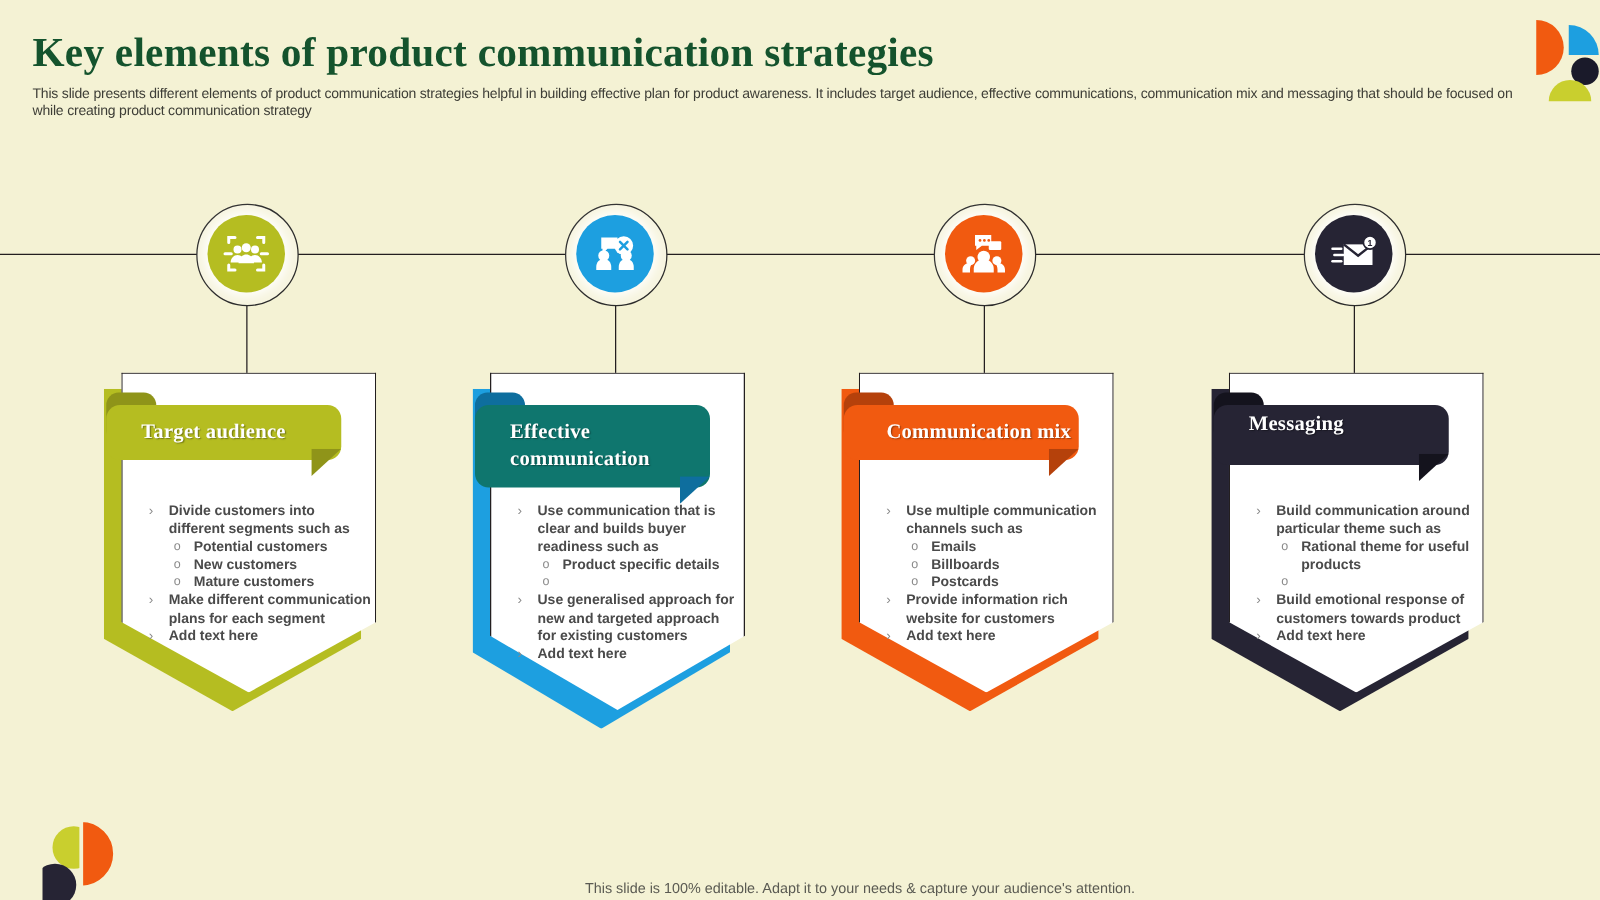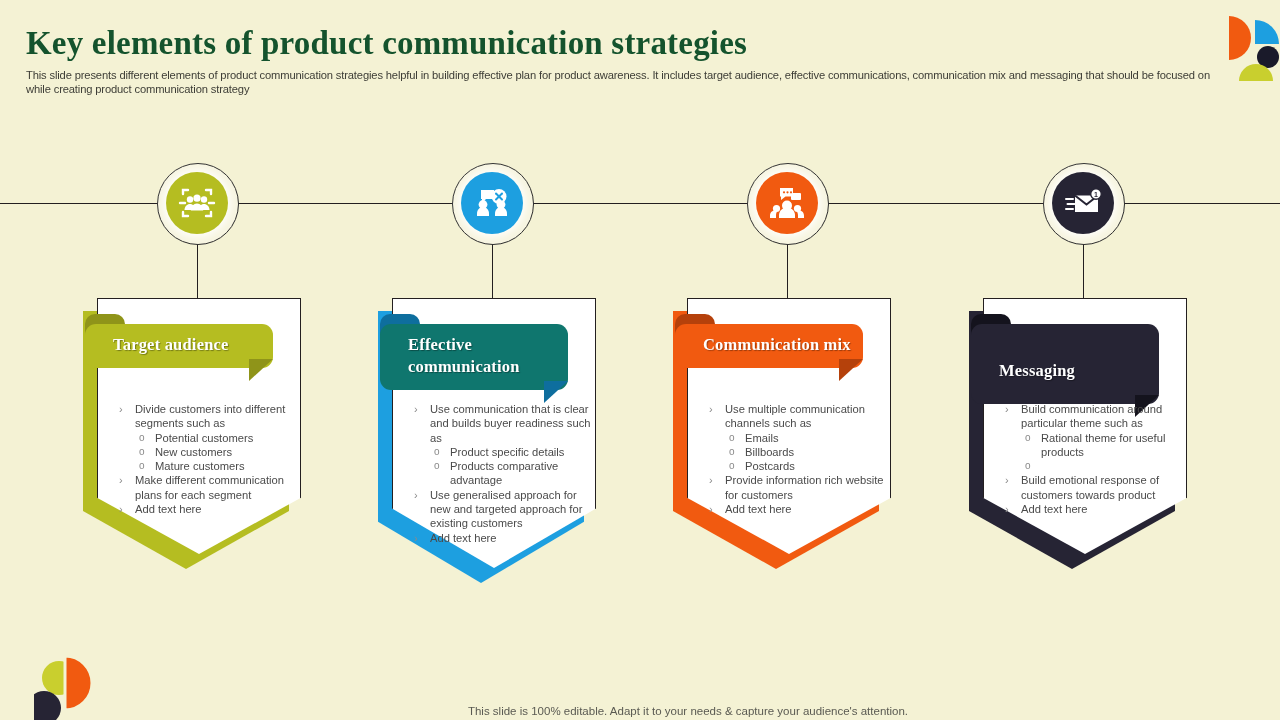--- a/index.html
+++ b/index.html
@@ -85,21 +85,21 @@
 
   .bullets{
     position:absolute;left:22px;top:104px;width:178px;
     font-size:11.2px;line-height:14.3px;color:#4a4a4a;
   }
   .b1,.b2{display:flex;align-items:flex-start;}
   .b1{margin-left:0px;}
   .b2{margin-left:20px;}
   .bullet-glyph{flex:0 0 auto;width:16px;color:#8a8a8a;font-size:11px;line-height:14.3px;}
   .b2 .bullet-glyph{font-size:10px;}
-  .bullet-text{flex:1 1 auto;}
+  .bullet-text{flex:1 1 auto;font-weight:bold;}
 
   #footer-note{
     position:absolute;left:0;bottom:3px;width:1280px;text-align:center;
     font-size:11.5px;color:#5a5a52;margin-left:48px;
   }
 </style>
 </head>
 <body>
 
 <div id="header">
@@ -262,38 +262,37 @@
     <div class="b1">
         <span class="bullet-glyph">›</span>
         <span class="bullet-text">Use communication that is clear and builds buyer readiness such as</span>
       </div>
     <div class="b2">
         <span class="bullet-glyph">o</span>
         <span class="bullet-text">Product specific details</span>
       </div>
     <div class="b2">
         <span class="bullet-glyph">o</span>
-        <span class="bullet-text">Products comparative advantage</span>
       </div>
     <div class="b1">
         <span class="bullet-glyph">›</span>
         <span class="bullet-text">Use generalised approach for new and targeted approach for existing customers</span>
       </div>
     <div class="b1">
         <span class="bullet-glyph">›</span>
         <span class="bullet-text">Add text here</span>
       </div>
   </div>
 </div>
 
 <div class="card" style="left:687px;">
   <div class="card-shadow" style="background:#f15a10;"></div>
   <div class="card-white"></div>
   <div class="ribbon-tab" style="background:#b5410b;"></div>
-  <div class="ribbon" style="background:#f15a10;">
+  <div class="ribbon" style="background:#f15a10;text-align:center;">
     <div class="ribbon-title">Communication mix</div>
     <div class="ribbon-tail" style="background:#b5410b;"></div>
   </div>
   <div class="bullets">
     <div class="b1">
         <span class="bullet-glyph">›</span>
         <span class="bullet-text">Use multiple communication channels such as</span>
       </div>
     <div class="b2">
         <span class="bullet-glyph">o</span>
@@ -315,21 +314,21 @@
         <span class="bullet-glyph">›</span>
         <span class="bullet-text">Add text here</span>
       </div>
   </div>
 </div>
 
 <div class="card" style="left:983px;">
   <div class="card-shadow" style="background:#262434;"></div>
   <div class="card-white"></div>
   <div class="ribbon-tab" style="background:#14131d;"></div>
-  <div class="ribbon" style="background:#262434;padding-top:36px;padding-bottom:22px;">
+  <div class="ribbon" style="background:#262434;padding-top:4px;padding-bottom:22px;">
     <div class="ribbon-title">Messaging</div>
     <div class="ribbon-tail" style="background:#14131d;"></div>
   </div>
   <div class="bullets">
     <div class="b1">
         <span class="bullet-glyph">›</span>
         <span class="bullet-text">Build communication around particular theme such as</span>
       </div>
     <div class="b2">
         <span class="bullet-glyph">o</span>

